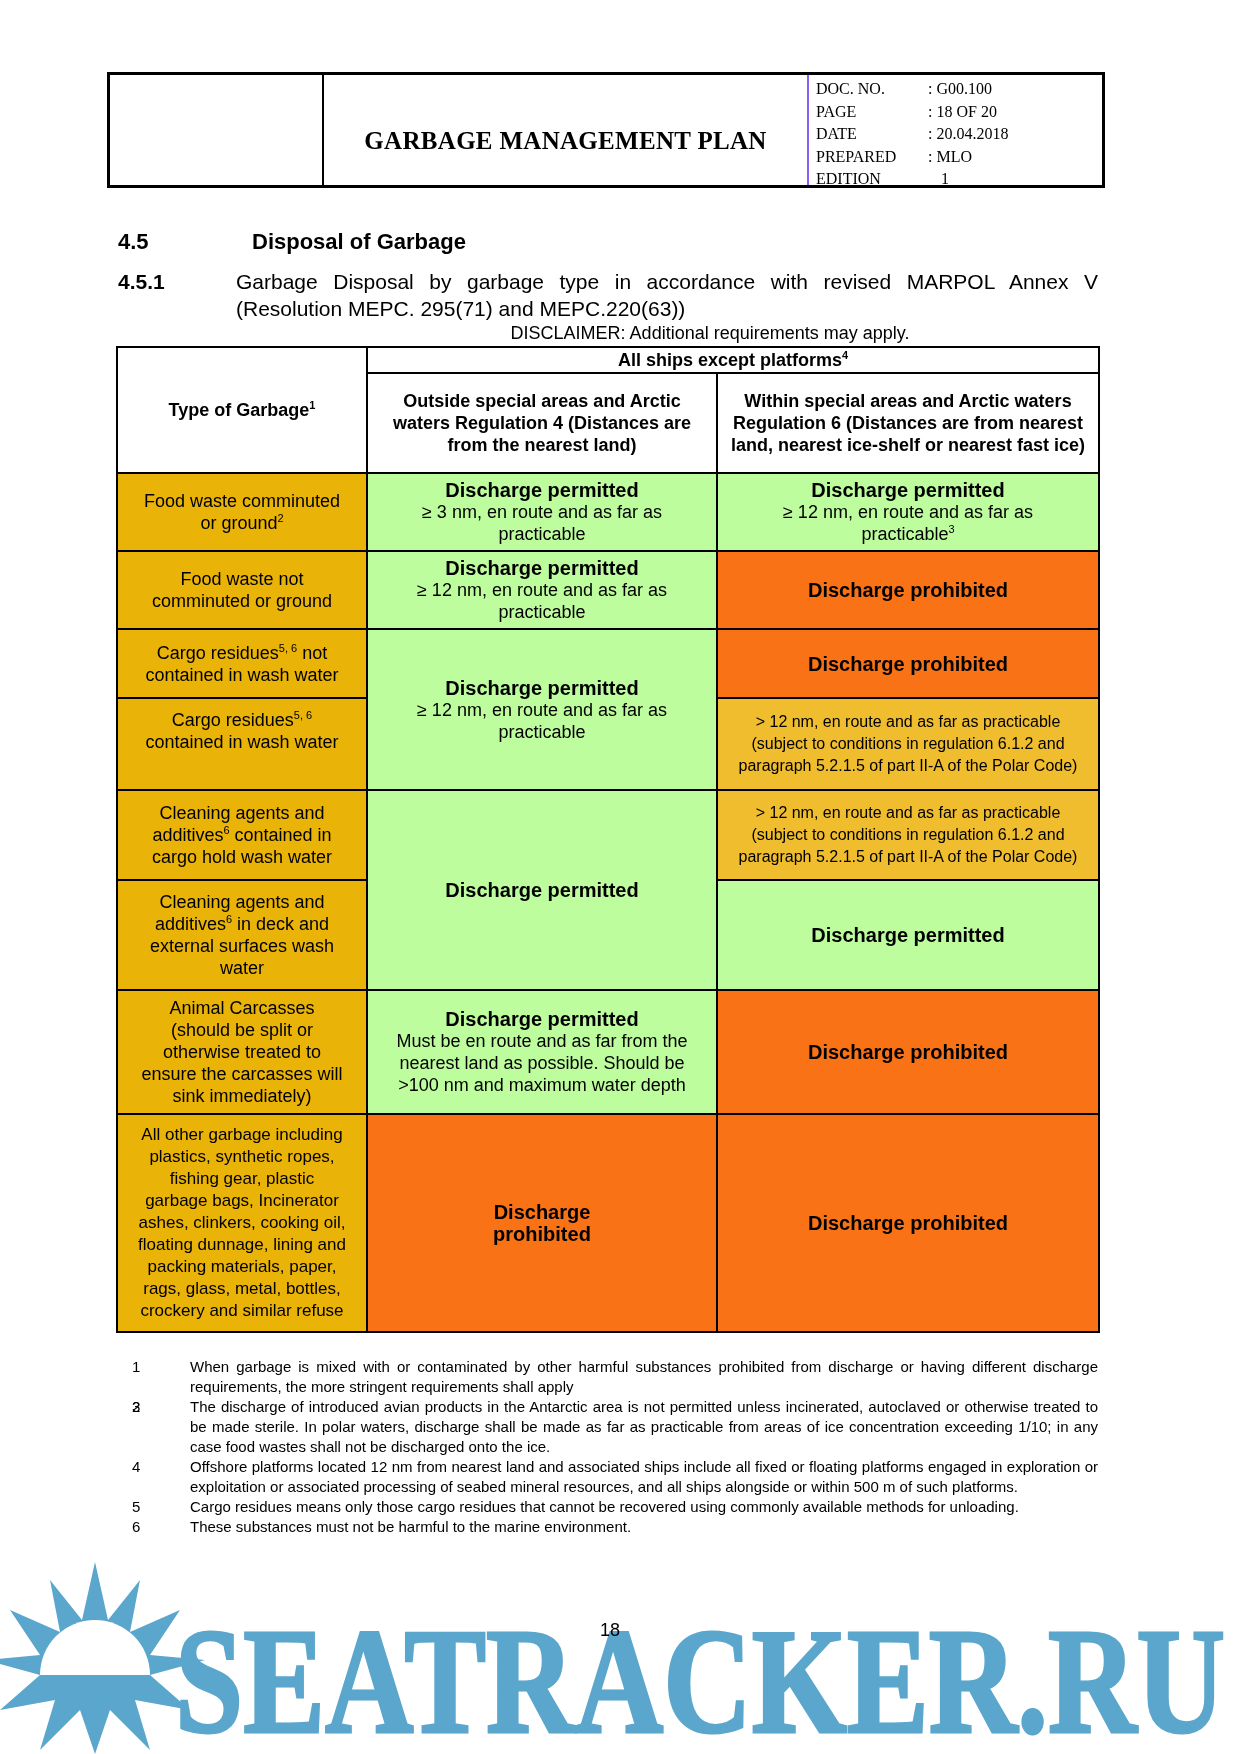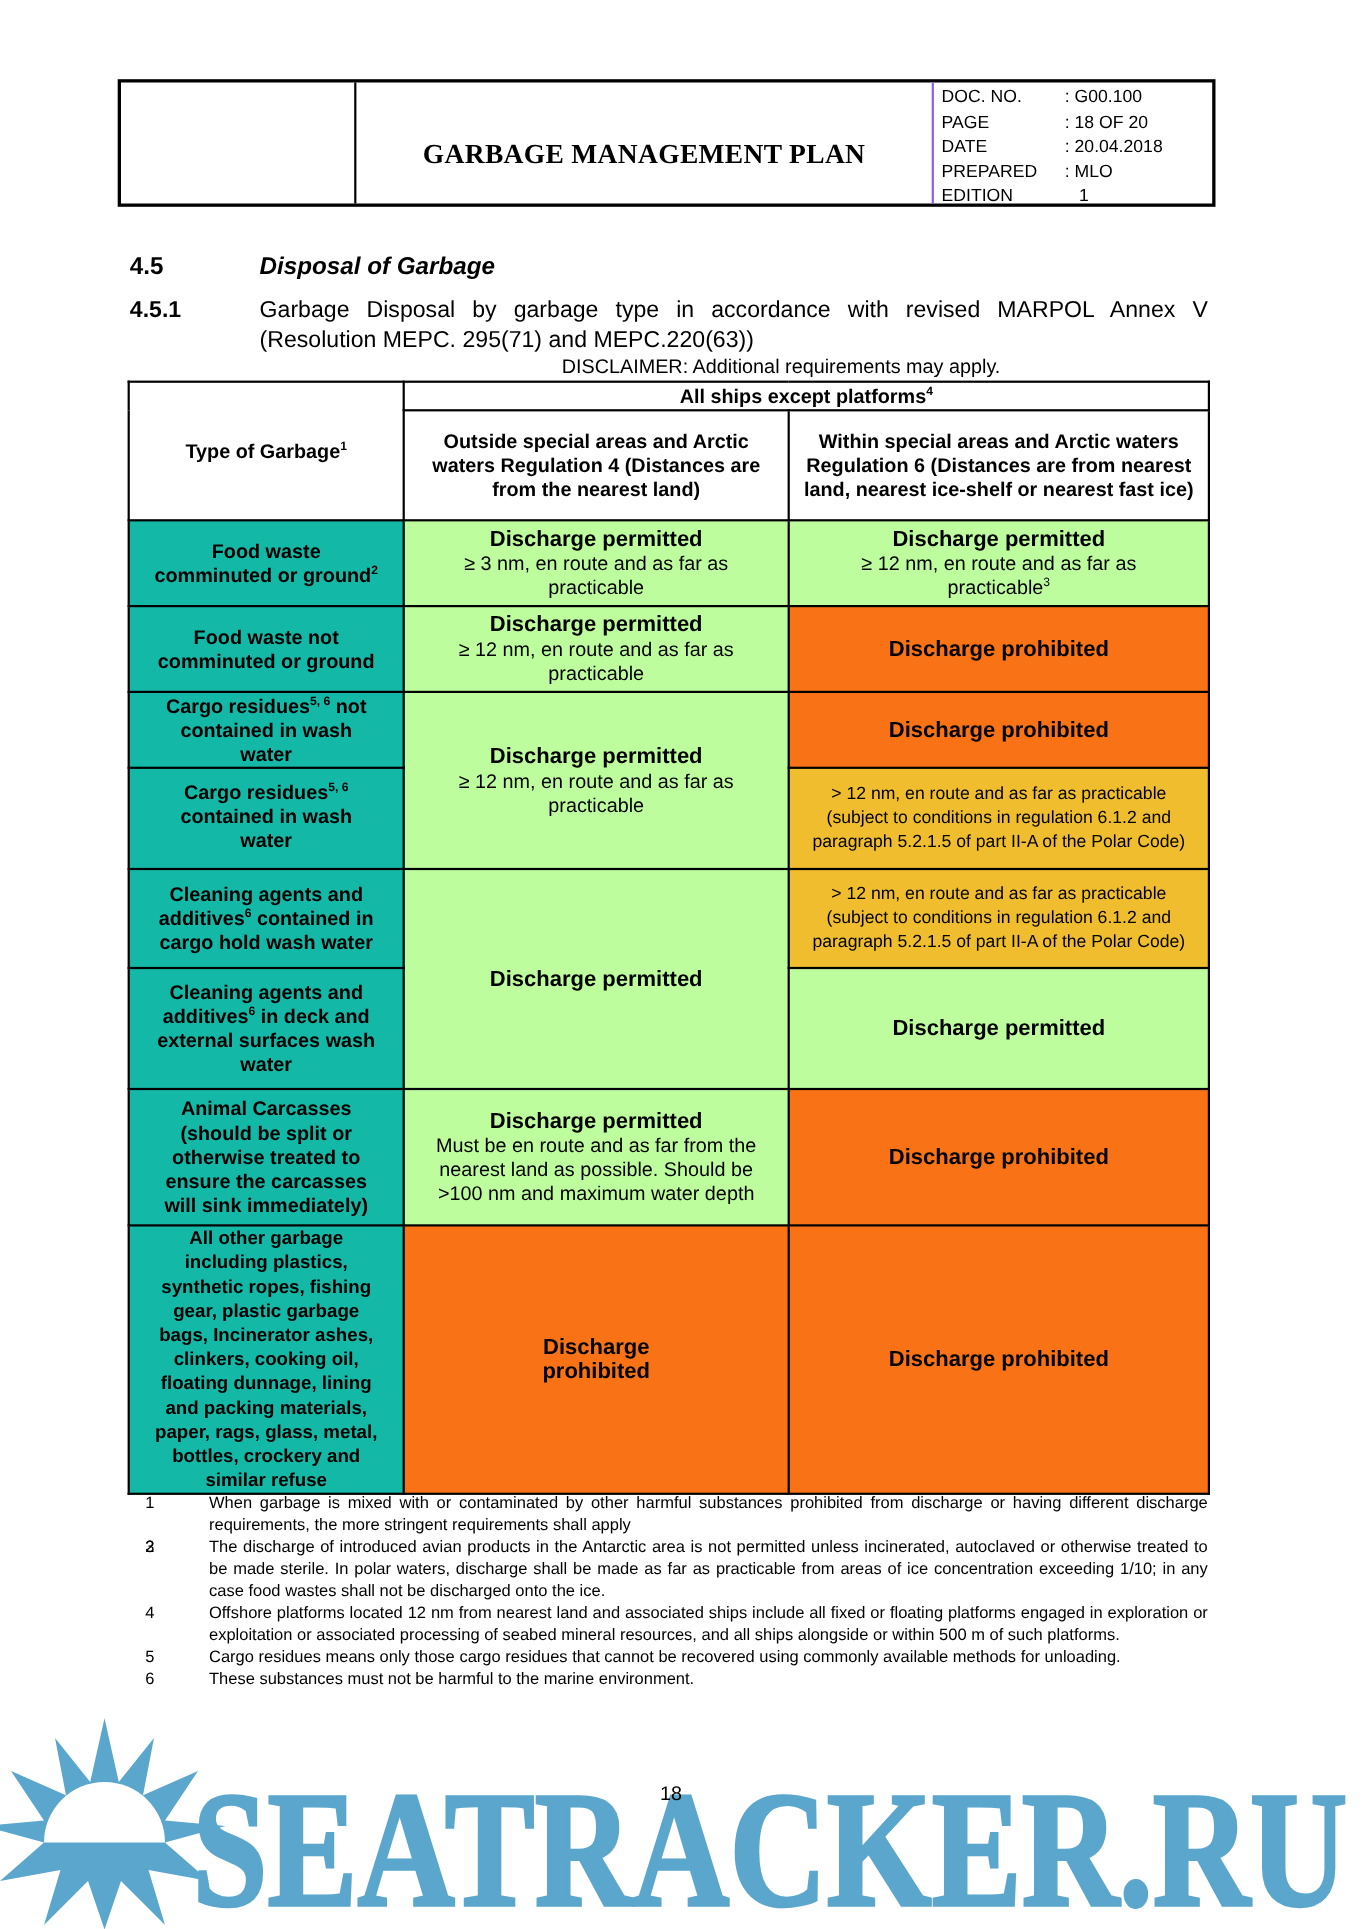--- a/index.html
+++ b/index.html
@@ -2,39 +2,39 @@
 <html><head>
 <meta charset="utf-8">
 <style>
   html, body { margin: 0; padding: 0; background: #ffffff; }
   body { width: 1239px; height: 1754px; position: relative; overflow: hidden; font-family: "Liberation Sans", sans-serif; color: #000; }
 
   
   .hdr { position: absolute; left: 107px; top: 72px; width: 998px; height: 116px; border: 3px solid #000; box-sizing: border-box; display: flex; }
   .hdr-logo { width: 214px; border-right: 2px solid #000; box-sizing: border-box; }
   .hdr-title { flex: 1; display: flex; align-items: center; justify-content: center; font-family: "Liberation Serif", serif; font-weight: bold; font-size: 25px; padding-top: 22px; letter-spacing: 0.3px; border-right: 2px solid #8b5cf6; }
-  .hdr-meta { width: 253px; font-family: Liberation Sans, sans-serif; font-size: 16px; padding: 3px 0 0 7px; box-sizing: border-box; line-height: 22.5px; }
+  .hdr-meta { width: 293px; font-family: Liberation Serif, serif; font-size: 16px; padding: 3px 0 0 7px; box-sizing: border-box; line-height: 22.5px; }
   .meta-row { display: flex; }
   .meta-key { width: 112px; }
   .meta-val { }
 
   
   .sec { position: absolute; left: 118px; font-size: 22px; font-weight: bold; }
   .sec-num { position: absolute; left: 0; }
-  .sec-text { position: absolute; left: 118px; white-space: nowrap; font-style: italic; }
+  .sec-text { position: absolute; left: 134px; white-space: nowrap; }
   .sub { position: absolute; left: 118px; top: 268px; width: 980px; font-size: 21px; line-height: 27px; }
   .sub-num { position: absolute; left: 0; top: 0; font-weight: bold; }
   .sub-text { position: absolute; left: 118px; top: 0; width: 862px; text-align: justify; }
   .disclaimer { position: absolute; left: 330px; top: 323px; width: 760px; text-align: center; font-size: 18px; }
 
   
   table.gt { position: absolute; left: 116px; top: 346px; width: 982px; border-collapse: collapse; table-layout: fixed; font-size: 18px; }
   table.gt td, table.gt th { border: 2px solid #000; text-align: center; vertical-align: middle; padding: 0 20px; line-height: 22px; box-sizing: border-box; }
   table.gt th { font-weight: bold; }
-  .c-type { font-weight: bold; background: #14b8a6; line-height: 23px; }
+  .c-type { font-weight: normal; background: #eab308; line-height: 23px; }
   .green { background: #bdfd9e; }
   .red { background: #f97316; }
   .amber { background: #efbd2e; font-size: 16px; line-height: 22px; }
   .bold-lbl { font-weight: bold; font-size: 20px; display: block; }
   .small { display: block; }
   sup { font-size: 11px; line-height: 0; vertical-align: super; }
 
   
   .notes { position: absolute; left: 118px; top: 1357px; width: 980px; font-size: 15px; line-height: 20px; }
   .note { position: relative; padding-left: 72px; text-align: justify; margin-bottom: 0; }

